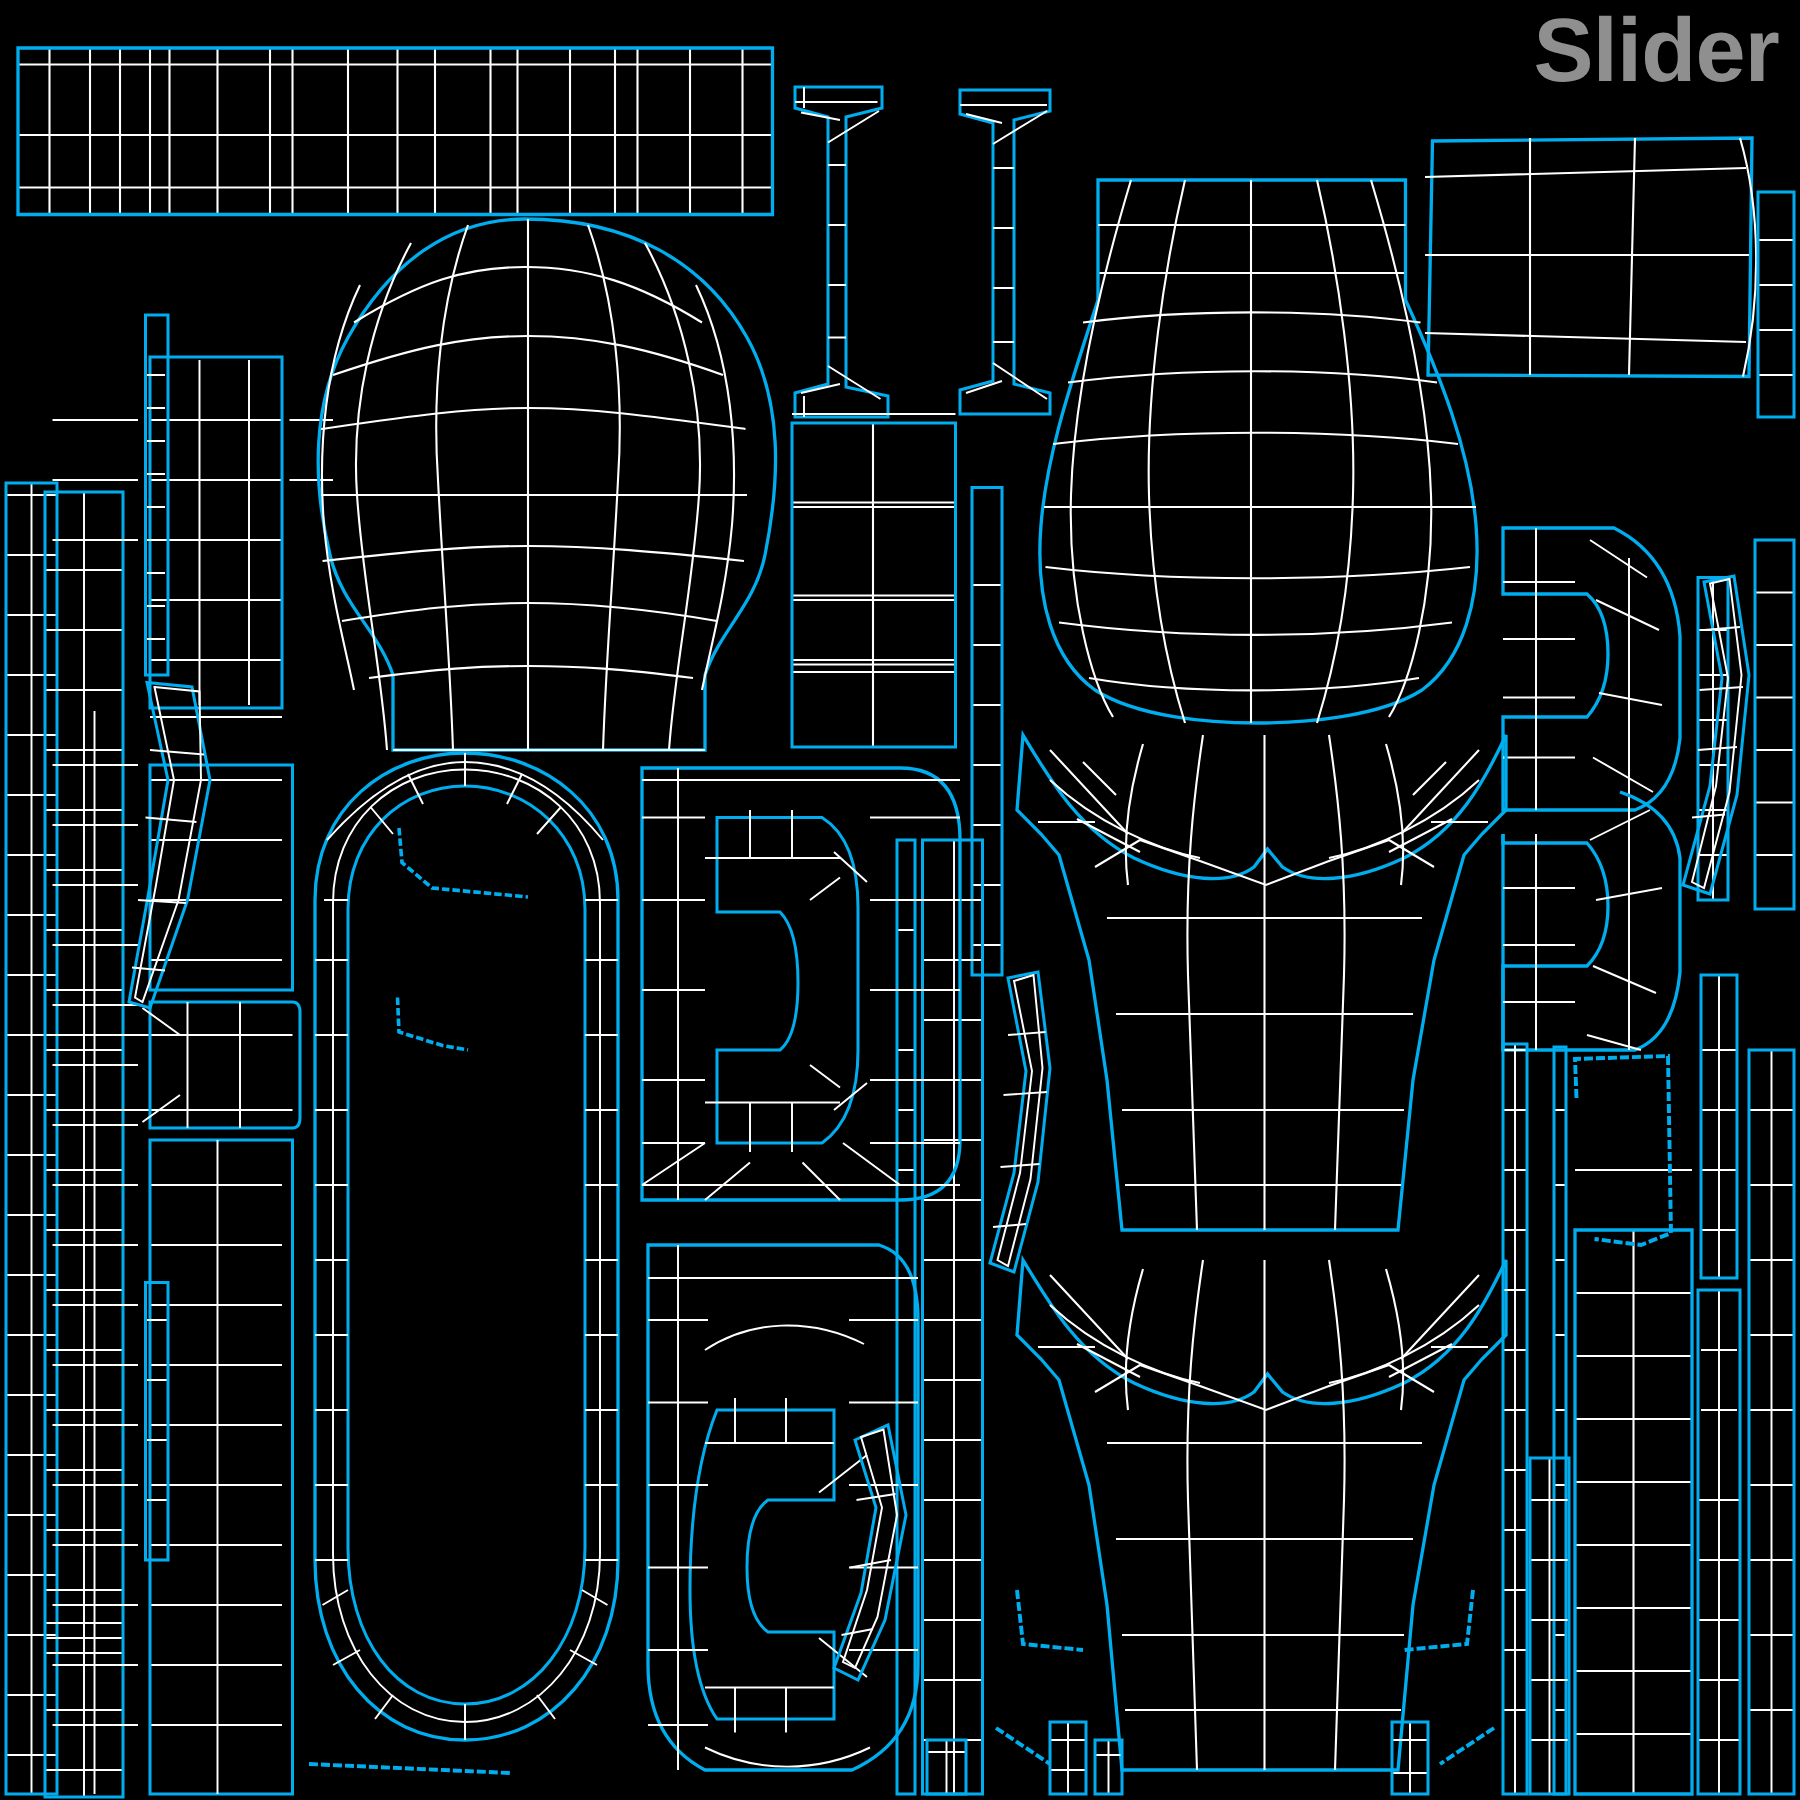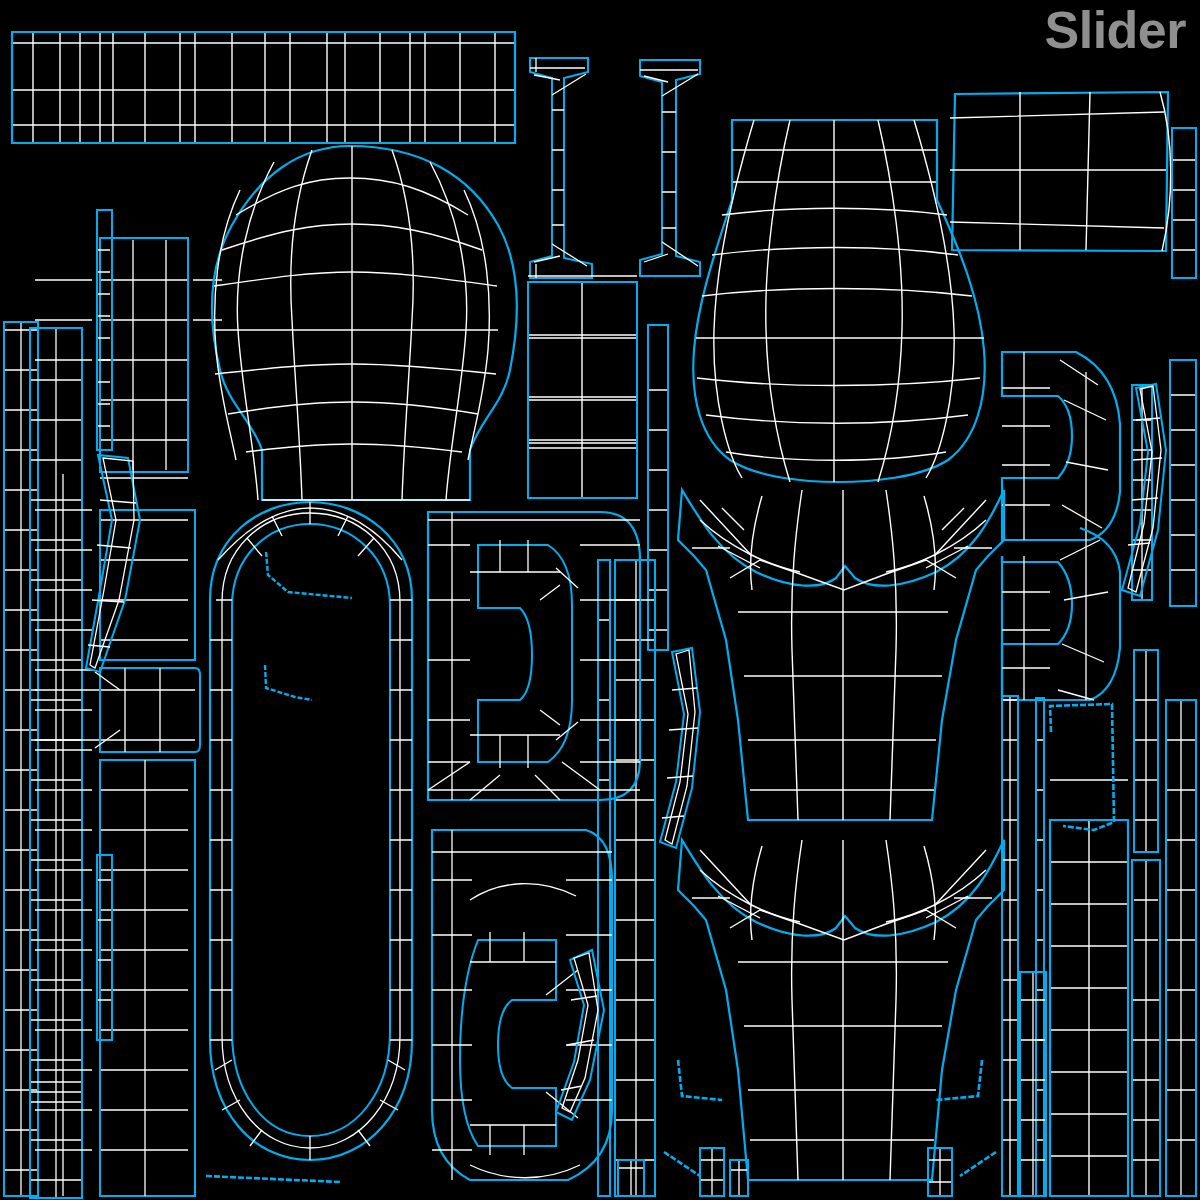--- a/index.html
+++ b/index.html
@@ -13,21 +13,21 @@
   #stage{
     position:absolute;inset:0;width:1200px;height:1200px;background:#000000;
   }
   #uvsvg{display:block;width:1200px;height:1200px;}
   .title-label{
     position:absolute;
     right:14px; top:4px;
     color:#8f8f8f;
     font-family:"Liberation Sans", sans-serif;
     font-weight:bold;
-    font-size:52px;
+    font-size:60px;
     letter-spacing:-0.5px;
     line-height:1;
     user-select:none;
   }
 </style>
 </head>
 <body>
 
 <div id="stage" style="background: rgb(0, 0, 0);">
 

